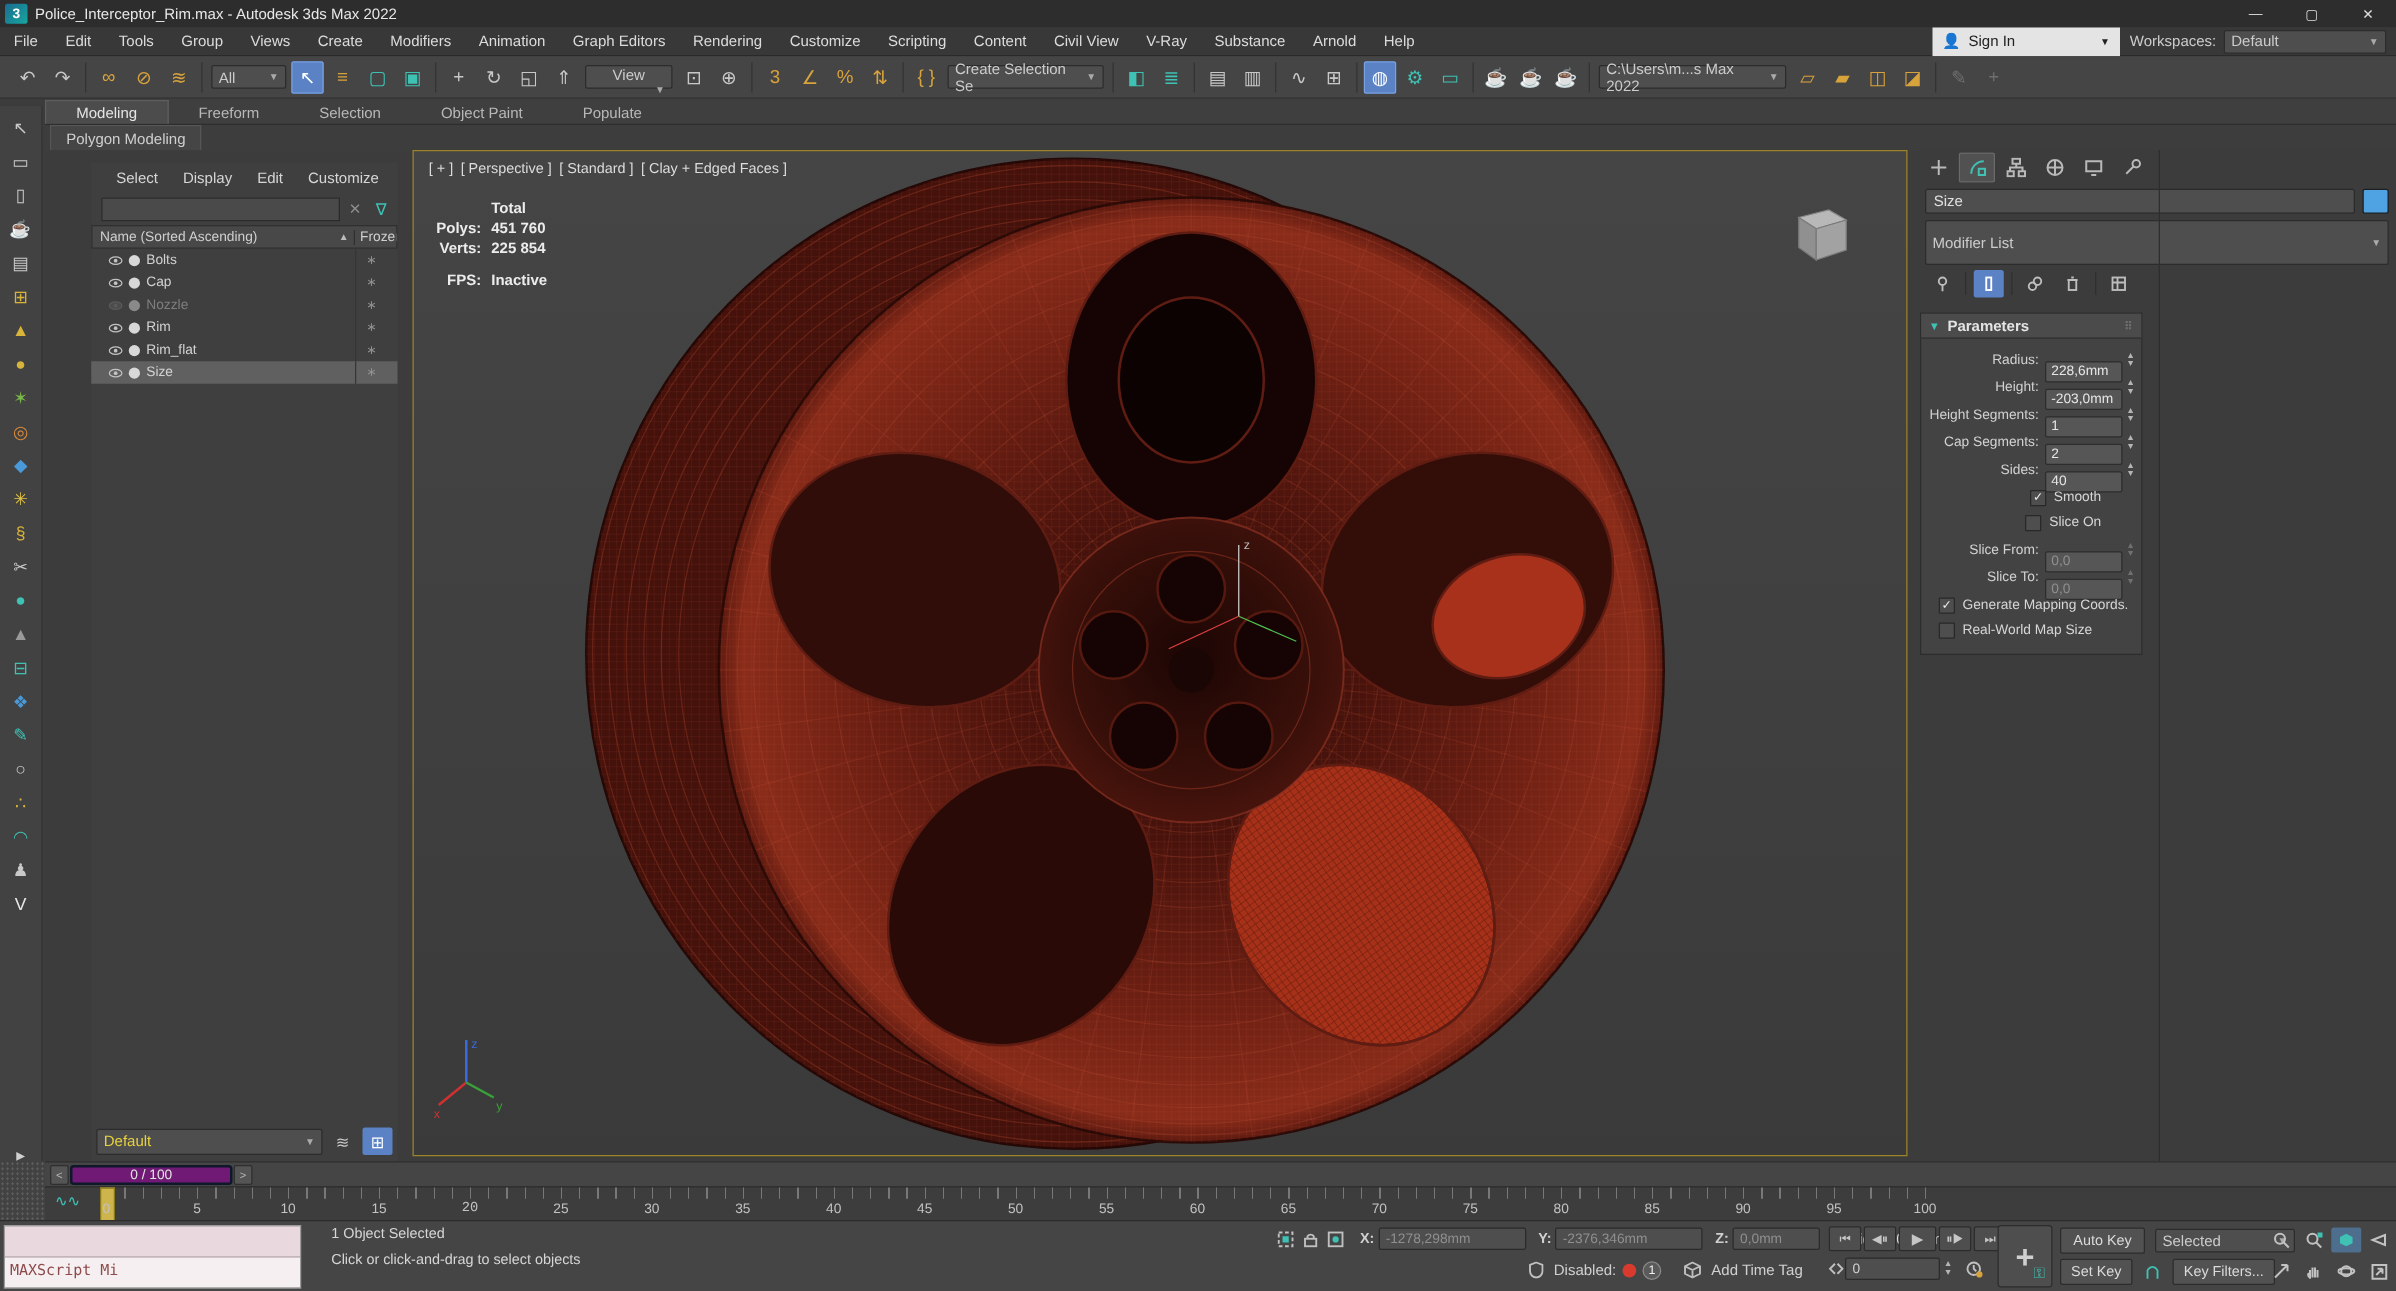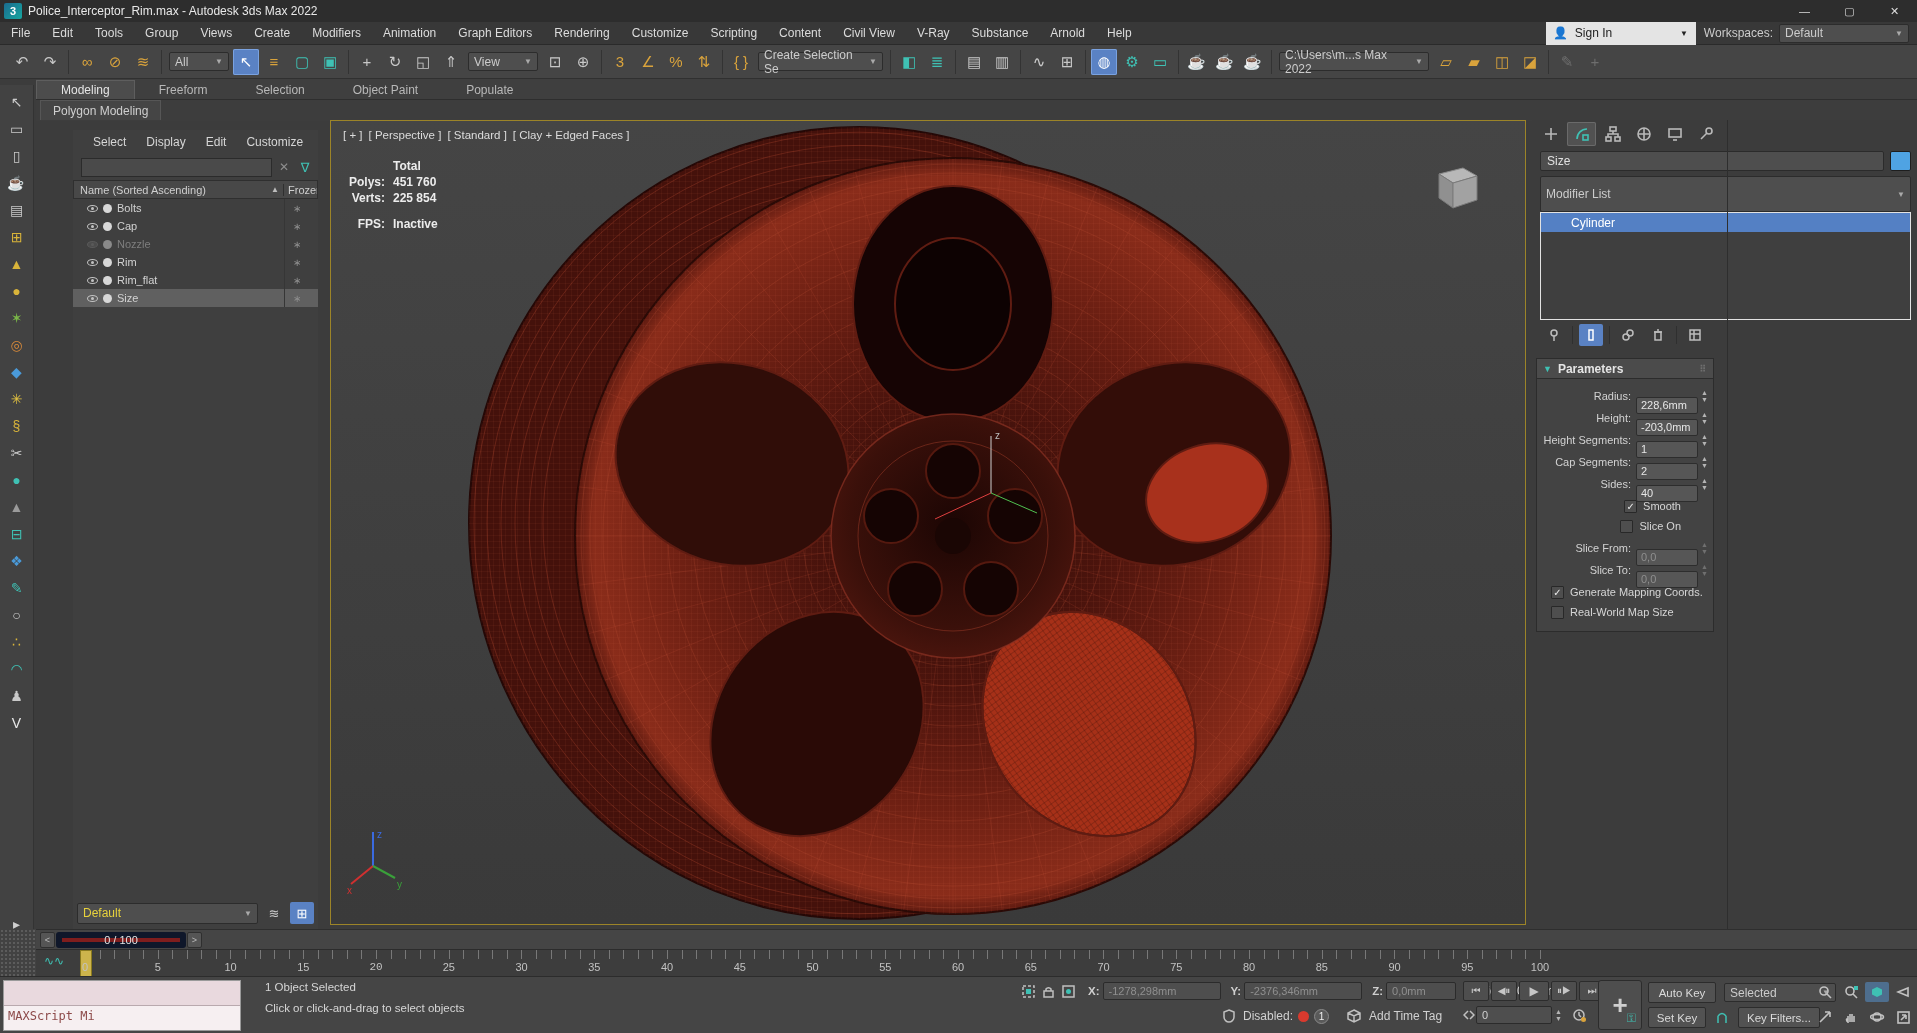--- a/index.html
+++ b/index.html
@@ -119,21 +119,21 @@
   .check-row.left { justify-content:flex-start; padding-left:14px; }
   .checkbox { width:13px; height:13px; background:#4e4e4e; border:1px solid #282828; margin-right:6px;
     display:flex; align-items:center; justify-content:center; color:#ececec; font-size:10px; border-radius:1px; }
   .check-label { color:#d6d6d6; font-size:11px; }
   .check-row .spacer { width:28px; }
   
   #track-row { position:absolute; left:36px; top:929px; width:1881px; height:20px; background:#454545;
     display:flex; align-items:center; border-top:1px solid #2e2e2e; }
   .track-btn { width:15px; height:16px; background:#555; border:1px solid #2f2f2f; color:#bbb; font-size:9px;
     display:flex; align-items:center; justify-content:center; margin:0 1px; border-radius:2px; }
-  #track-handle { width:130px; height:16px; background:#7f1d1d; border:6px solid #0f172a; border-radius:3px;
+  #track-handle { width:130px; height:16px; background:#701a75; border:2px solid #0f172a; border-radius:3px;
     display:flex; align-items:center; justify-content:center; color:#e4e4e4; font-size:11px; }
   #ruler { position:absolute; left:36px; top:949px; width:1881px; height:27px; background:#3d3d3d;
     border-top:1px solid #2c2c2c; }
   #mini-curve { position:absolute; left:8px; top:4px; color:#3fc1b4; font-size:12px; }
   #ticks { position:absolute; left:49px; top:0; width:1460px; height:9px;
     background:repeating-linear-gradient(to right, rgba(230,230,230,.35) 0 1px, transparent 1px 14.55px); }
   .tick-label { position:absolute; top:11px; transform:translateX(-50%); font-size:11px; color:#c2c2c2; }
   #frame-marker { position:absolute; left:44px; top:0; width:12px; height:27px; background:#cdb44c;
     border:1px solid #8a7a1e; }
   
@@ -237,21 +237,21 @@
     </div>
     <div class="tb-icon active">↖</div>
     <div class="tb-icon gold">≡</div>
     <div class="tb-icon teal">▢</div>
     <div class="tb-icon teal">▣</div>
     <div class="tb-sep"></div>
     <div class="tb-icon ">+</div>
     <div class="tb-icon ">↻</div>
     <div class="tb-icon ">◱</div>
     <div class="tb-icon ">⇑</div>
-    <div class="combo tb-combo" style="width: 70px;">
+    <div class="combo tb-combo" style="width: 70px; flex-direction: column;">
       <span>View</span>
       <span class="arrow">▼</span>
     </div>
     <div class="tb-icon ">⊡</div>
     <div class="tb-icon ">⊕</div>
     <div class="tb-sep"></div>
     <div class="tb-icon gold">3</div>
     <div class="tb-icon gold">∠</div>
     <div class="tb-icon gold">%</div>
     <div class="tb-icon gold">⇅</div>
@@ -621,23 +621,20 @@
   <div id="obj-row">
     <div id="obj-name">Size</div>
     <div id="obj-color"></div>
   </div>
 
   <div class="combo" id="modifier-combo">
     <span>Modifier List</span>
       <span class="arrow">▼</span>
   </div>
 
-  <div id="stack">
-      <div class="stack-row selected">Cylinder</div>
-    </div>
 
   <div id="stack-btns">
     <div class="stack-btn">
       <svg width="14" height="14">
           <circle cx="7" cy="5" r="3"></circle>
           <path d="M7 8v5"></path>
         </svg>
       </div>
     <div class="stack-sep"></div>
     <div class="stack-btn active">

